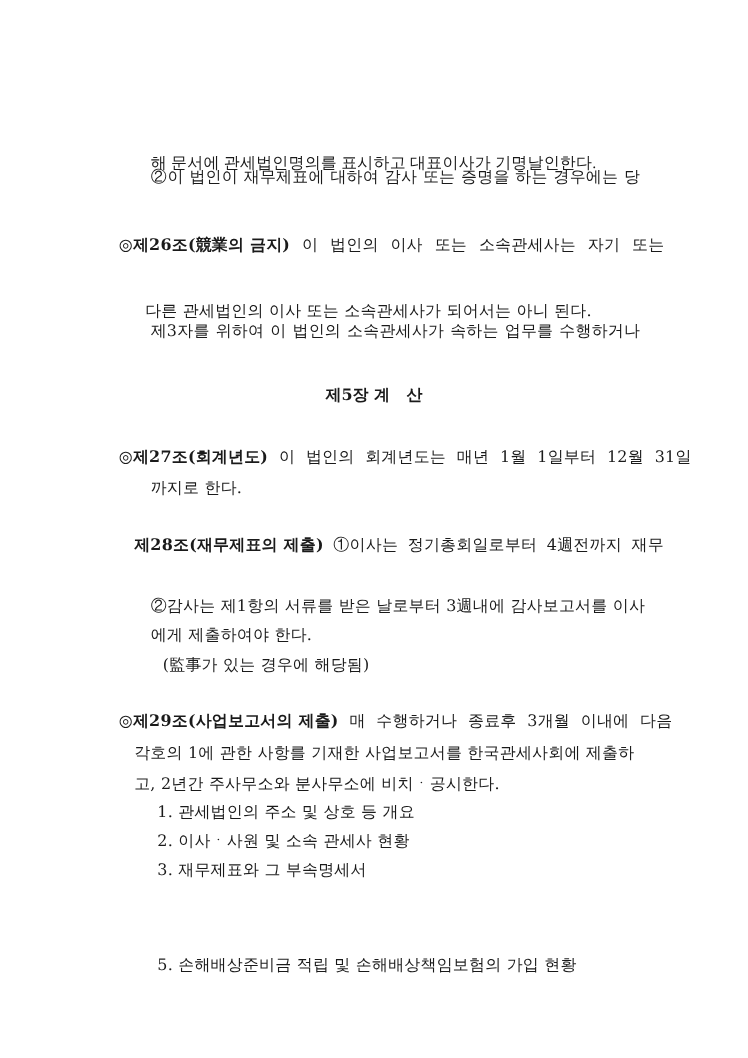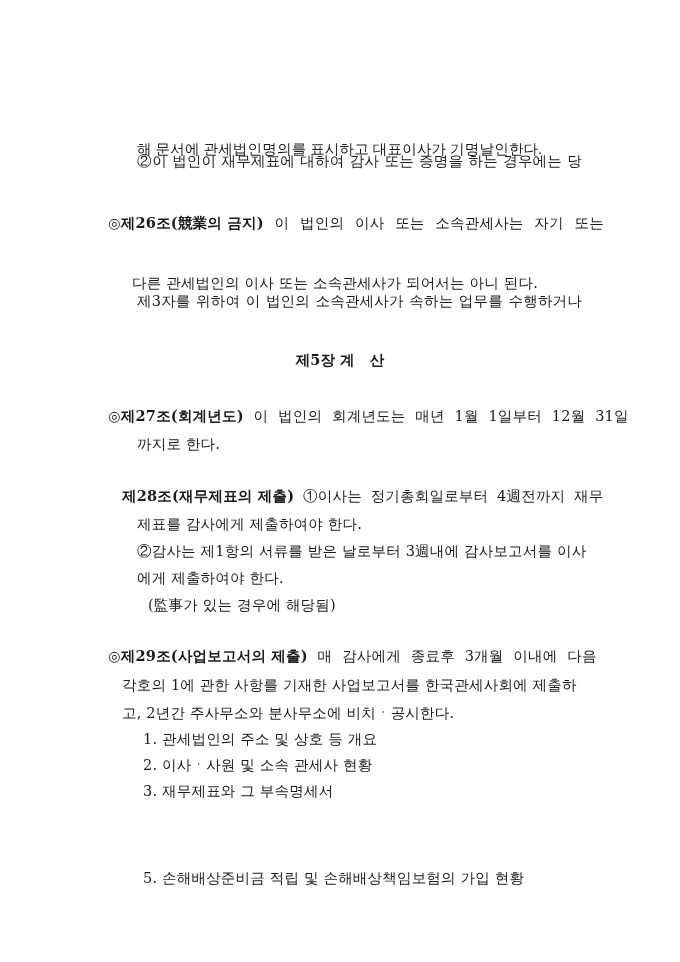--- a/index.html
+++ b/index.html
@@ -38,27 +38,26 @@
   <div class="title" style="white-space:pre;">제5장 계   산</div>
 
   <div class="line" style="top:406px; left:108px; width:474px;">
     <span class="b">◎</span><span class="b">제27조(회계년도)</span><span style="word-spacing:5px;"> 이 법인의 회계년도는 매년 1월 1일부터 12월 31일</span>
   </div>
   <div class="line" style="top:434px; left:137px;">까지로 한다.</div>
 
   <div class="line" style="top:486px; left:122px;">
     <span class="b">제28조(재무제표의 제출)</span><span style="word-spacing:4px;"> ①이사는 정기총회일로부터 4週전까지 재무</span>
   </div>
-  <div class="line" style="top:514px; left:137px;">제표를 감사에게 제출하여야 한다.</div>
   <div class="line" style="top:541px; left:137px;">②감사는 제1항의 서류를 받은 날로부터 3週내에 감사보고서를 이사</div>
   <div class="line" style="top:568px; left:137px;text-align:center;">에게 제출하여야 한다.</div>
   <div class="line" style="top:595px; left:148px;">(監事가 있는 경우에 해당됨)</div>
 
   <div class="line" style="top:646px; left:108px; width:474px;">
-    <span class="b">◎</span><span class="b">제29조(사업보고서의 제출)</span><span style="word-spacing:5px;"> 매 감사에게 종료후 3개월 이내에 다음</span>
+    <span class="b">◎</span><span class="b">제29조(사업보고서의 제출)</span><span style="word-spacing:5px;"> 매 수행하거나 종료후 3개월 이내에 다음</span>
   </div>
   <div class="line" style="top:675px; left:122px;">각호의 1에 관한 사항를 기재한 사업보고서를 한국관세사회에 제출하</div>
   <div class="line" style="top:703px; left:122px;">고, 2년간 주사무소와 분사무소에 비치ㆍ공시한다.</div>
 
   <div class="line" style="top:729px; left:143px;">1. 관세법인의 주소 및 상호 등 개요</div>
   <div class="line" style="top:755px; left:143px;">2. 이사ㆍ사원 및 소속 관세사 현황</div>
   <div class="line" style="top:781px; left:143px;">3. 재무제표와 그 부속명세서</div>
   <div class="line" style="top:836px; left:143px;margin-top:32px;">5. 손해배상준비금 적립 및 손해배상책임보험의 가입 현황</div>
 
 </div>

